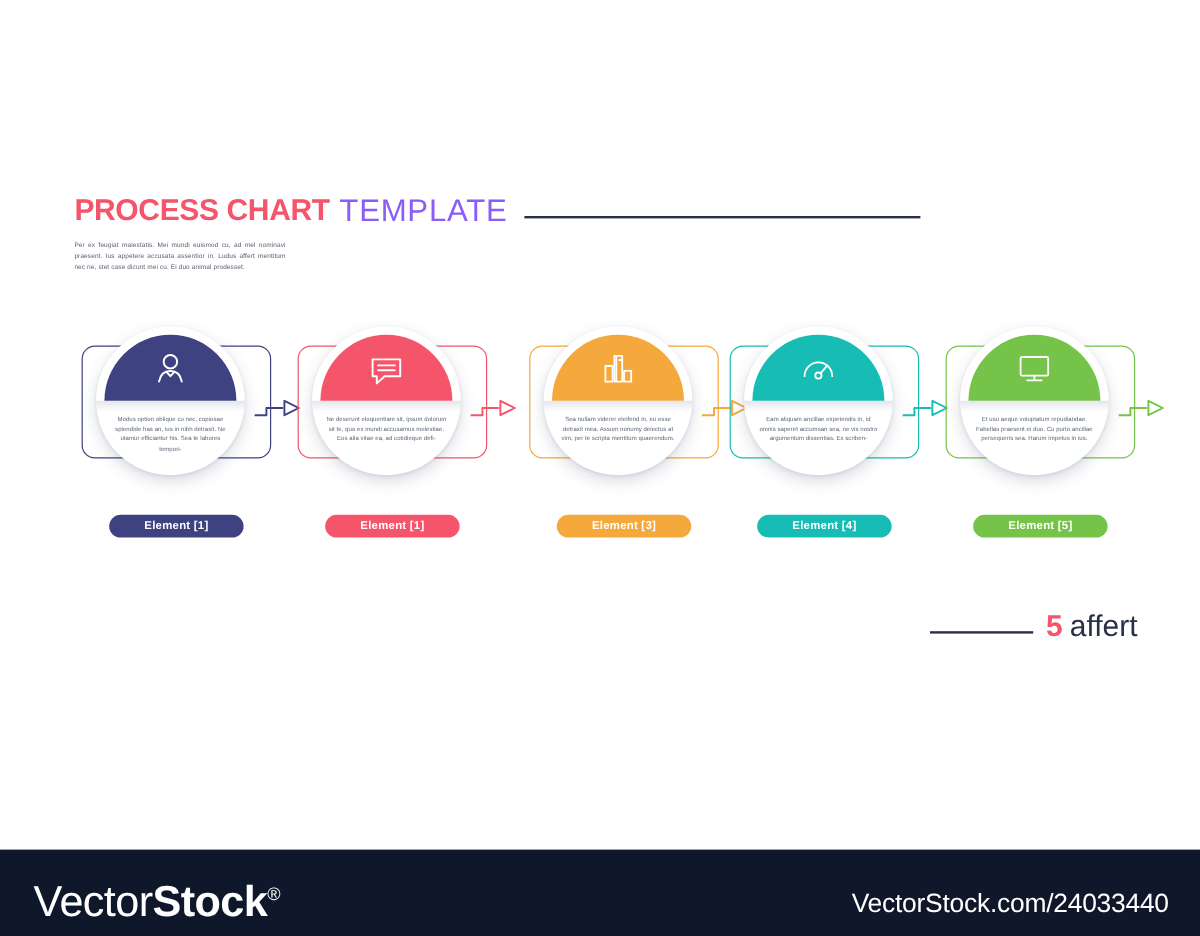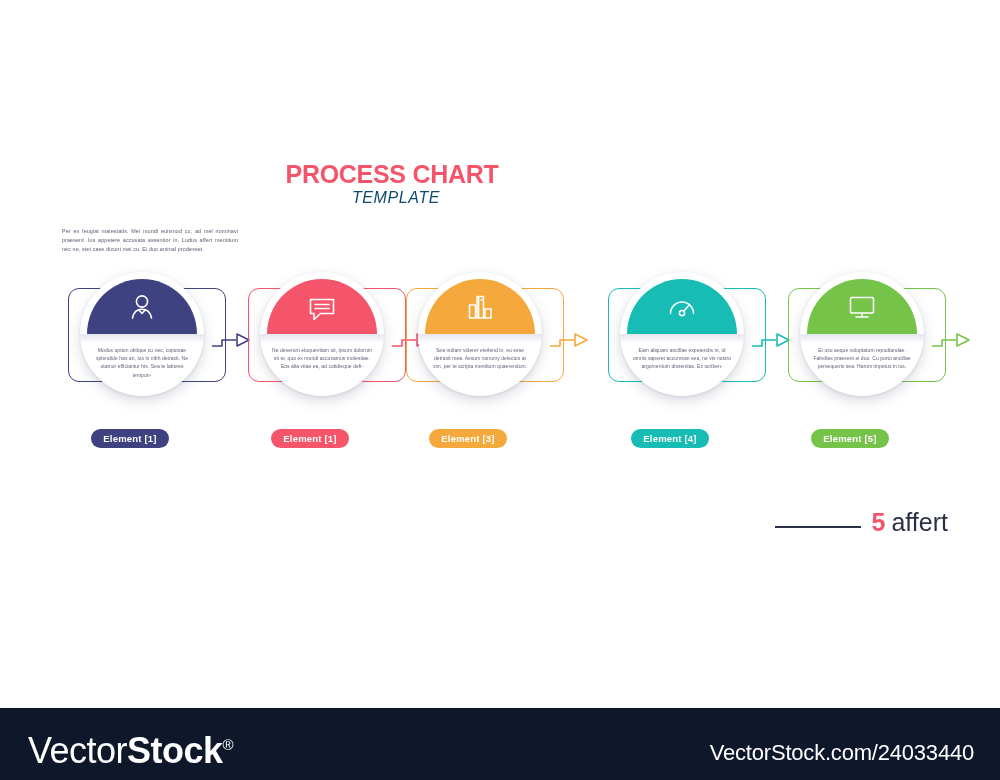--- a/index.html
+++ b/index.html
@@ -28,35 +28,33 @@
   #header {
     position: absolute;
     left: 62px;
     top: 160px;
     width: 660px;
   }
   #title-row {
     display: flex;
     align-items: center;
     white-space: nowrap;
-    flex-direction: column;
   }
   .title-strong {
     font-size: 25px;
     font-weight: bold;
     letter-spacing: -0.3px;
     color: #f4556a;
   }
   .title-light {
-    font-size: 16px;
+    font-size: 26px;
     font-weight: normal;
     letter-spacing: 0.6px;
-    color: #0c4a6e;
+    color: #8b5cf6;
     margin-left: 8px;
-    font-style: italic;
   }
   #title-rule {
     flex: 1;
     height: 2px;
     background: #2b3049;
     margin-left: 14px;
     margin-top: 10px;
     min-width: 330px;
   }
   #subtitle {
@@ -154,21 +152,21 @@
     height: 24px;
     color: inherit;
   }
   .connector svg { display: block; }
 
   
   .pill {
     position: absolute;
     top: 167px;
     left: 29px;
-    width: 78px;
+    width: 112px;
     height: 19px;
     border-radius: 10px;
     background: currentColor;
     display: flex;
     align-items: center;
     justify-content: center;
   }
   .pill-text {
     font-size: 9.5px;
     font-weight: bold;
@@ -294,21 +292,21 @@
         <svg width="44" height="24" viewBox="0 0 44 24" fill="none" stroke="#f4556a" stroke-width="1.6" stroke-linejoin="round">
           <path d="M0 18 H10 V12 H24"></path>
           <path d="M25 6 L37 12 L25 18 Z"></path>
         </svg>
       </div>
       <div class="pill">
         <span class="pill-text">Element [1]</span>
       </div>
     </div>
 
-    <div class="step" style="left:400px; color:#f5a83c;">
+    <div class="step" style="left:435px; color:#f5a83c;">
       <div class="bracket"></div>
       <div class="disc">
         <div class="cap">
           <span>
             <svg width="34" height="34" viewBox="0 0 34 34" fill="none" stroke="#ffffff" stroke-width="1.5" stroke-linejoin="round">
               <rect x="6.5" y="15" width="6" height="13"></rect>
               <rect x="14" y="6.5" width="6.5" height="21.5"></rect>
               <rect x="22" y="19" width="6" height="9"></rect>
               <path d="M15.6 6.5 v21.5 M17.5 10 h3"></path>
             </svg>

